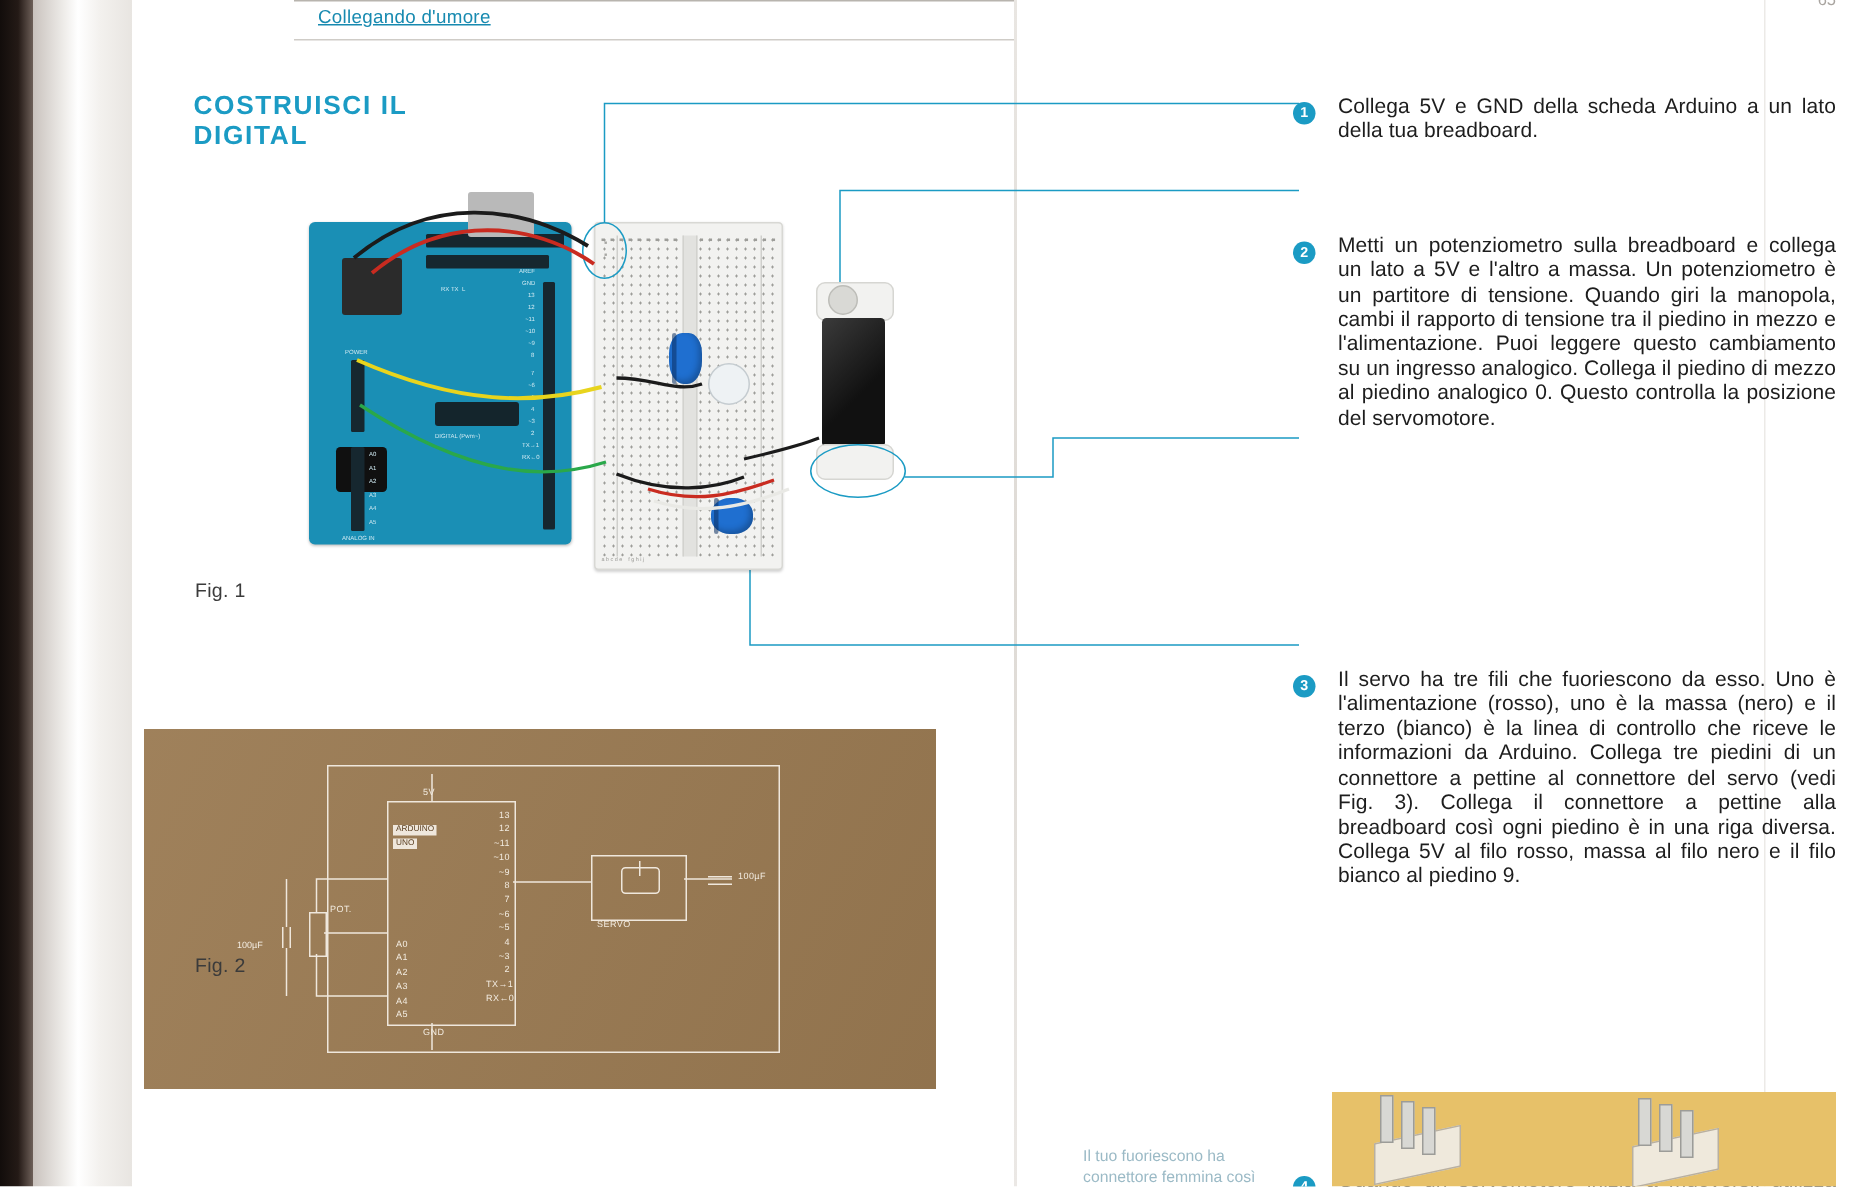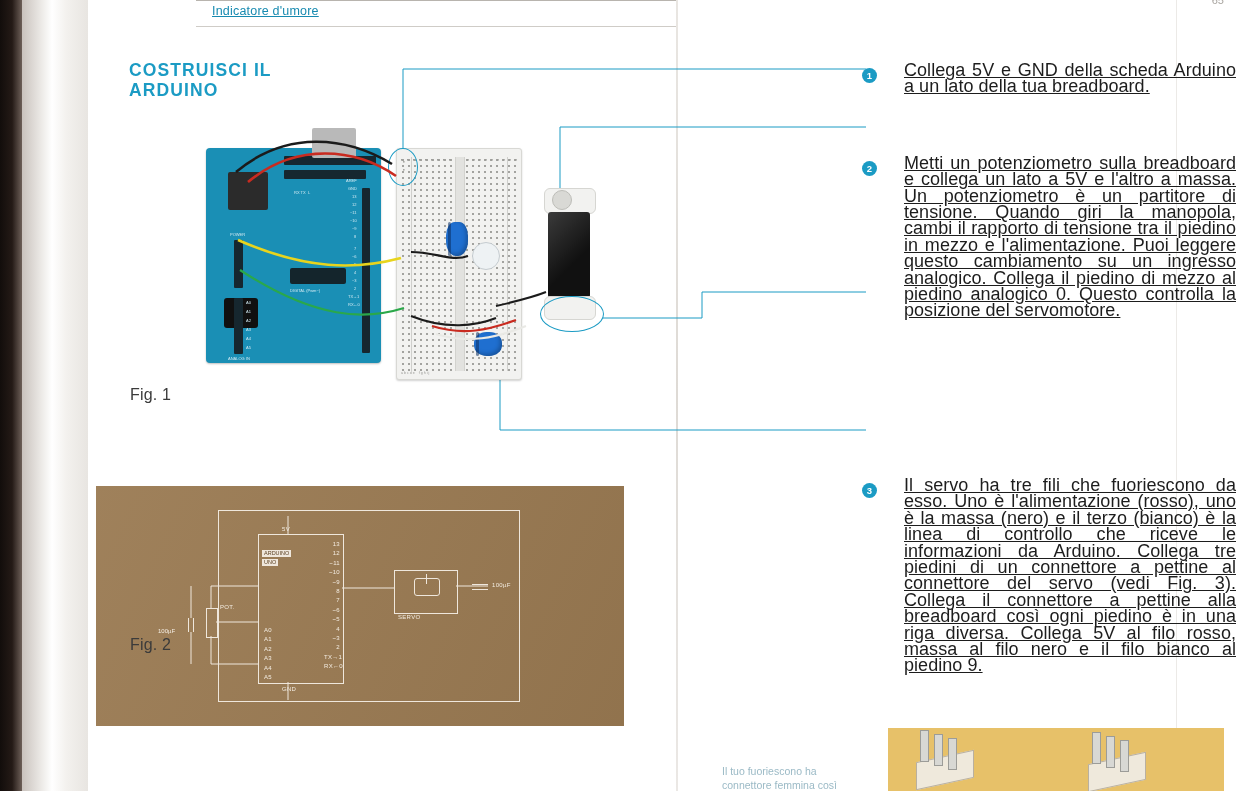--- a/index.html
+++ b/index.html
@@ -56,38 +56,38 @@
     position:absolute;right:14px;top:-6px;font-size:11px;color:#a9a5a0;
   }
   
   .section-title{
     position:absolute;left:129px;top:60px;width:260px;
     font-size:17.5px;font-weight:bold;line-height:20px;
     color:#1b9bc4;letter-spacing:1.1px;
   }
   
   .fig-caption{
-    position:absolute;font-size:16px;color:#3b3b3b;letter-spacing:.2px;
+    position:absolute;font-size:13px;color:#3b3b3b;letter-spacing:.2px;
   }
   #fig1-caption{left:130px;top:386px;}
   #fig2-caption{left:130px;top:636px;}
   
   .steps{
     position:absolute;left:862px;top:54px;width:362px;
   }
   .step{position:relative;margin-bottom:20px;}
   .step-num{
     position:absolute;left:0;top:6px;width:15px;height:15px;border-radius:50%;
     background:#1b9bc4;color:#ffffff;font-size:9.5px;line-height:15px;
     text-align:center;font-weight:bold;
   }
   .step-text{
-    margin-left:42px;width:332px;
-    font-size:18px;line-height:16.4px;color:#1d1d1d;
-    text-align:justify;letter-spacing:.05px;text-decoration:underline;
+    margin-left:30px;width:332px;
+    font-size:14px;line-height:16.4px;color:#1d1d1d;
+    text-align:justify;letter-spacing:.05px;
   }
   #step1{top:8px;}
   #step2{top:48px;}
   #step3{top:186px;}
   #step4{top:352px;}
   
   .leader{position:absolute;stroke:#1b9bc4;stroke-width:1;fill:none;}
   
   .fig1{
     position:absolute;left:196px;top:120px;width:470px;height:270px;
@@ -207,25 +207,25 @@
 <div class="scan-left-dark"></div>
 <div class="scan-left-edge"></div>
 <div class="scan-gutter"></div>
 <div class="page-body"></div>
 <div class="fold-line"></div>
 <div class="right-margin-line"></div>
 
 <div class="crumb-rule"></div>
 <div class="crumb-rule2"></div>
 <div class="crumb-stub"></div>
-<a class="crumb-link" href="#">Indicatore d'umore</a>
+<a class="crumb-link" href="#">Collegando d'umore</a>
 <div class="folio">65</div>
 
 <div class="section-title" style="white-space:pre-line;">COSTRUISCI IL
-ARDUINO</div>
+DIGITAL</div>
 
 <svg class="leader" width="1238" height="791" style="left:0;top:0;position:absolute;" viewBox="0 0 1238 791">
 
   <path d="M403,166 L403,69 L866,69" class="leader" stroke="#1b9bc4" stroke-width="1" fill="none"></path>
 
   <path d="M560,220 L560,127 L866,127" class="leader" stroke="#1b9bc4" stroke-width="1" fill="none"></path>
 
   <path d="M603,318 L702,318 L702,292 L866,292" class="leader" stroke="#1b9bc4" stroke-width="1" fill="none"></path>
 
   <path d="M500,380 L500,430 L866,430" class="leader" stroke="#1b9bc4" stroke-width="1" fill="none"></path>

